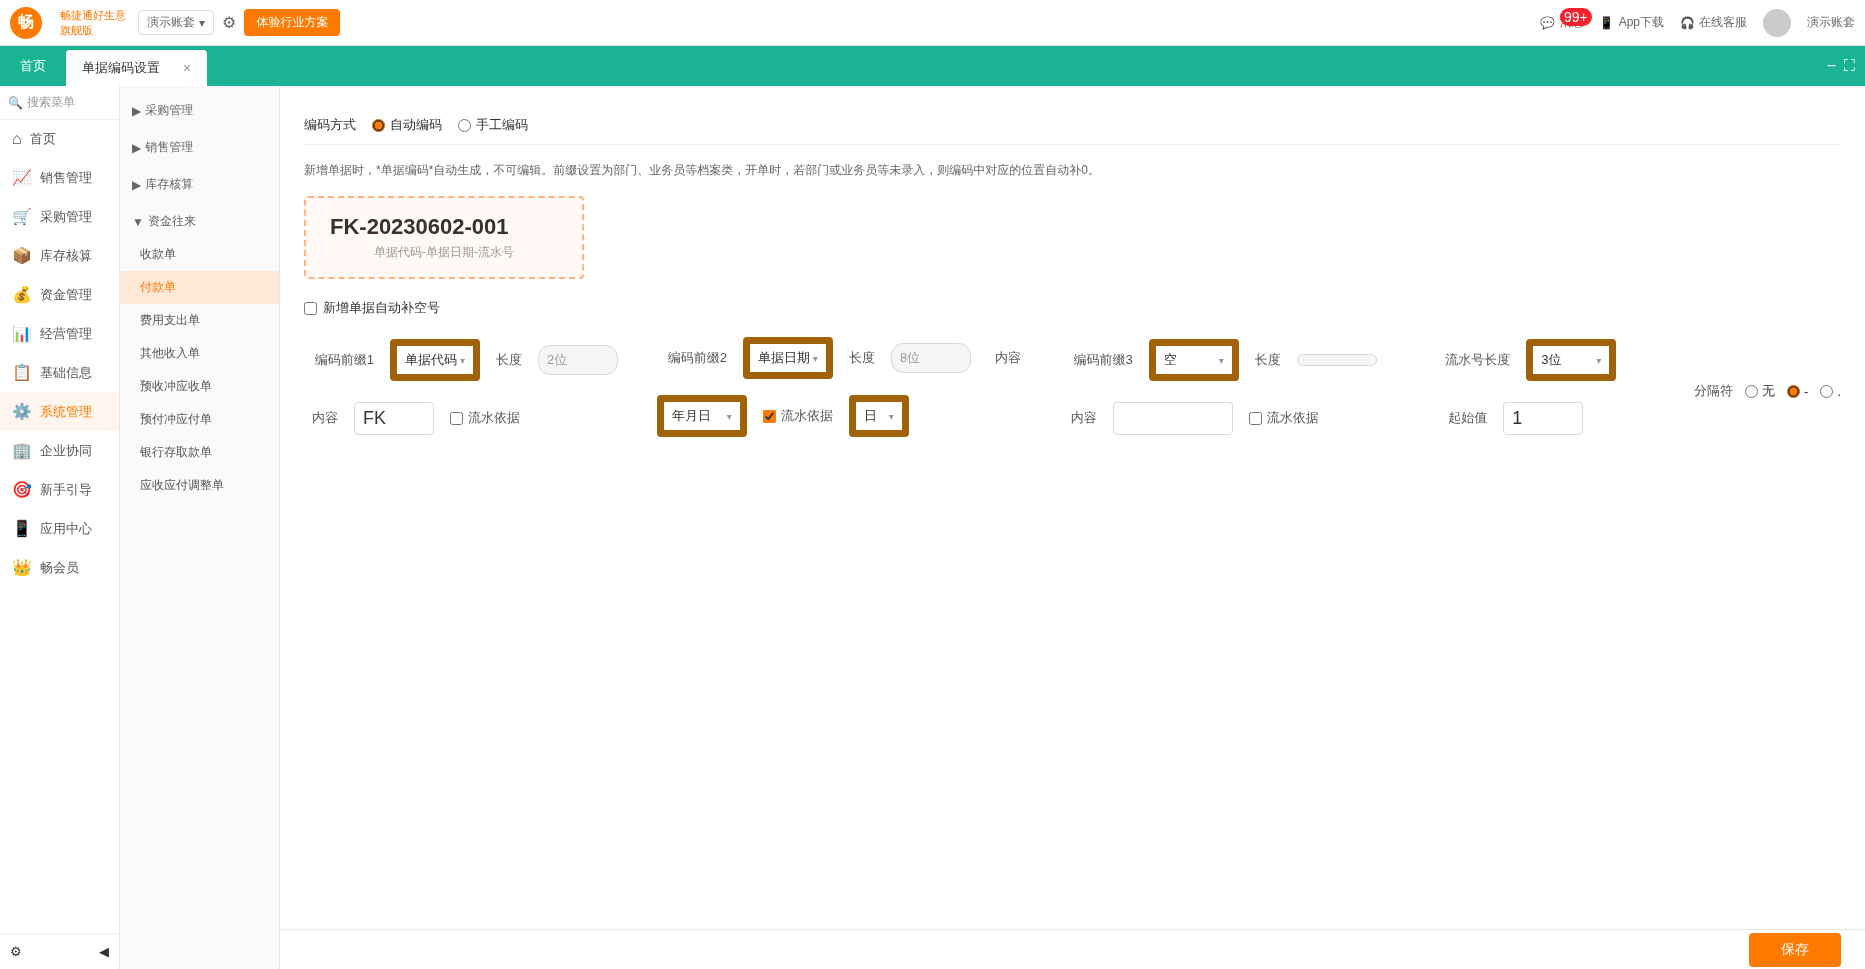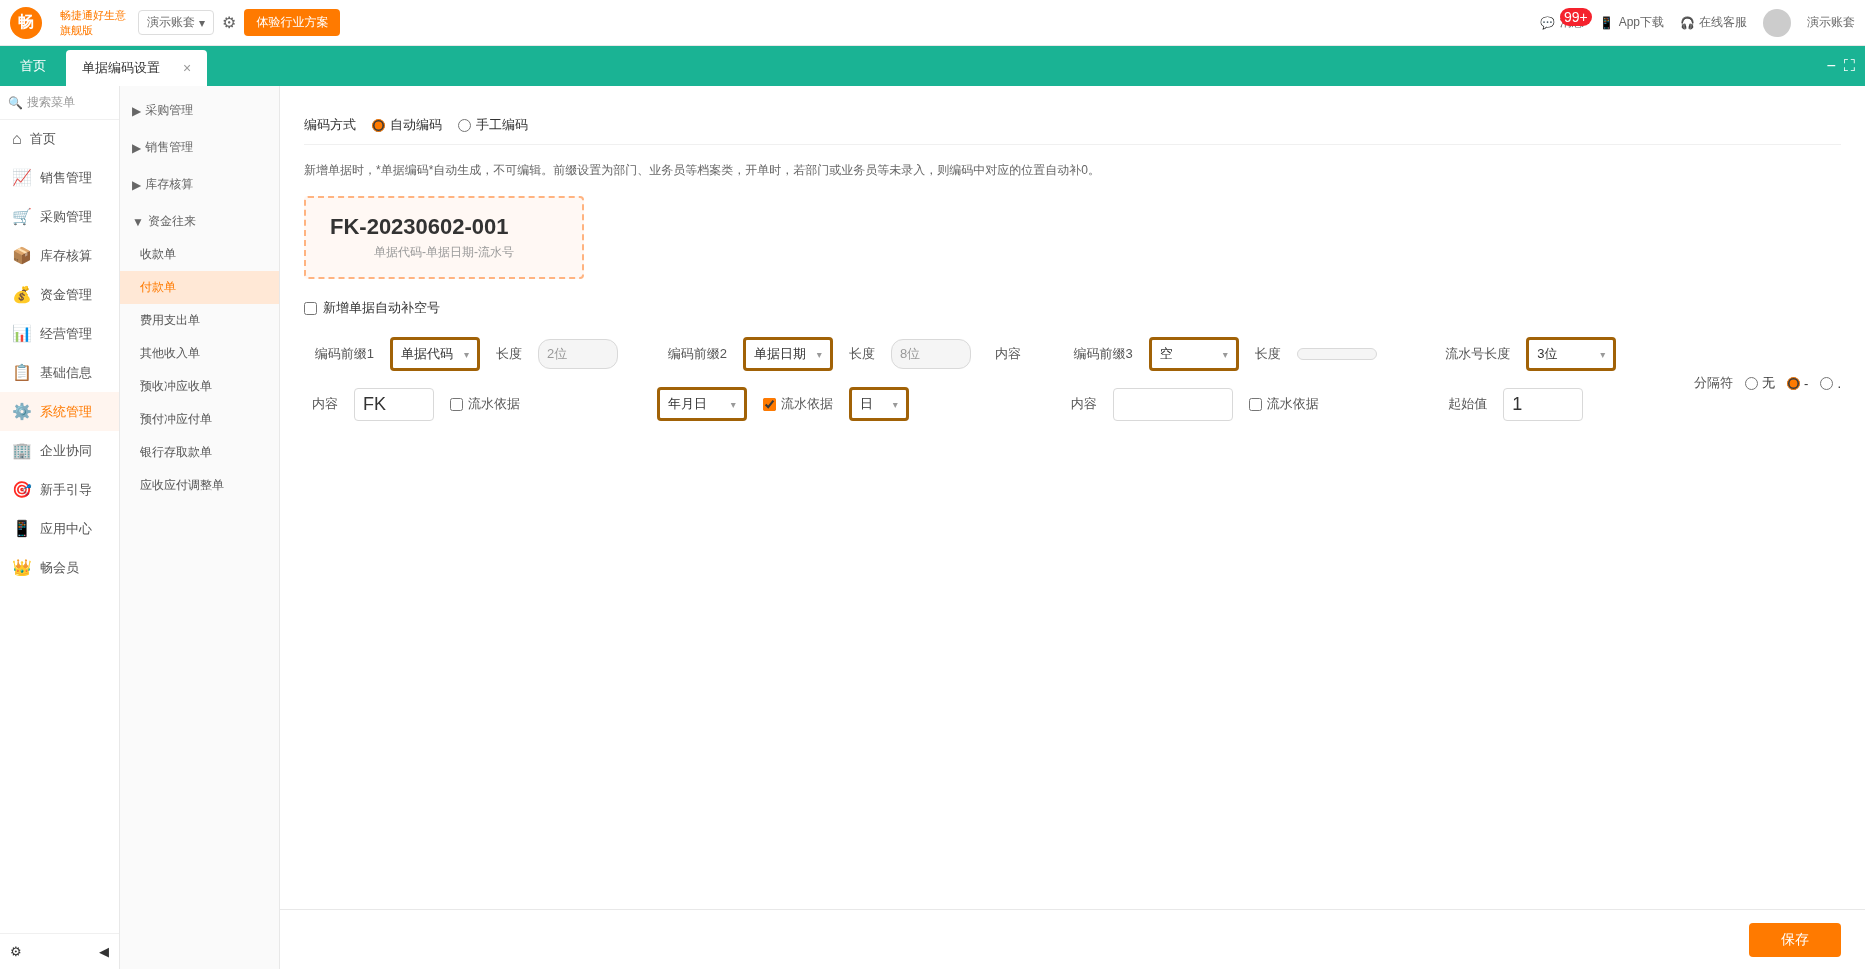--- a/index.html
+++ b/index.html
@@ -114,21 +114,21 @@
 
     
     .auto-fill-row { display: flex; align-items: center; gap: 6px; margin-bottom: 20px; font-size: 13px; color: #333; }
     .auto-fill-row input { accent-color: #ff7a00; }
 
     
     .form-section { display: flex; flex-direction: row; gap: 16px; }
     .form-row { display: flex; align-items: center; gap: 16px; flex-wrap: wrap; }
     .form-label { width: 70px; font-size: 13px; color: #555; text-align: right; flex-shrink: 0; }
     .form-select {
-      border: 3px solid #a16207;
+      border: 7px solid #a16207;
       border-radius: 4px;
       padding: 5px 8px;
       font-size: 13px;
       background: #fff;
       cursor: pointer;
       display: flex;
       align-items: center;
       gap: 0;
       min-width: 90px;
       color: #333;
@@ -136,21 +136,21 @@
     .form-select .arrow { color: #999; font-size: 10px; margin-left: auto; }
     .form-input { border: 1px solid #d9d9d9; border-radius: 12px; padding: 5px 8px; font-size: 13px; background: #f5f5f5; color: #999; min-width: 80px; }
     .form-input-editable { border: 1px solid #d9d9d9; border-radius: 4px; padding: 5px 8px; font-size: 18px; background: #fff; color: #333; min-width: 80px; }
     .length-label { font-size: 13px; color: #555; }
     .content-label { font-size: 13px; color: #555; margin-left: 8px; }
     .serial-checkbox { display: flex; align-items: center; gap: 5px; font-size: 13px; color: #555; }
     .serial-checkbox input { accent-color: #ff7a00; }
 
     
     .bottom-bar {
-      height: 60px;
+      height: 40px;
       background: #fff;
       border-top: 1px solid #e8e8e8;
       display: flex;
       align-items: center;
       justify-content: flex-end;
       padding: 0 24px;
       flex-shrink: 0;
     }
     .save-btn {
       background: #ff7a00;

